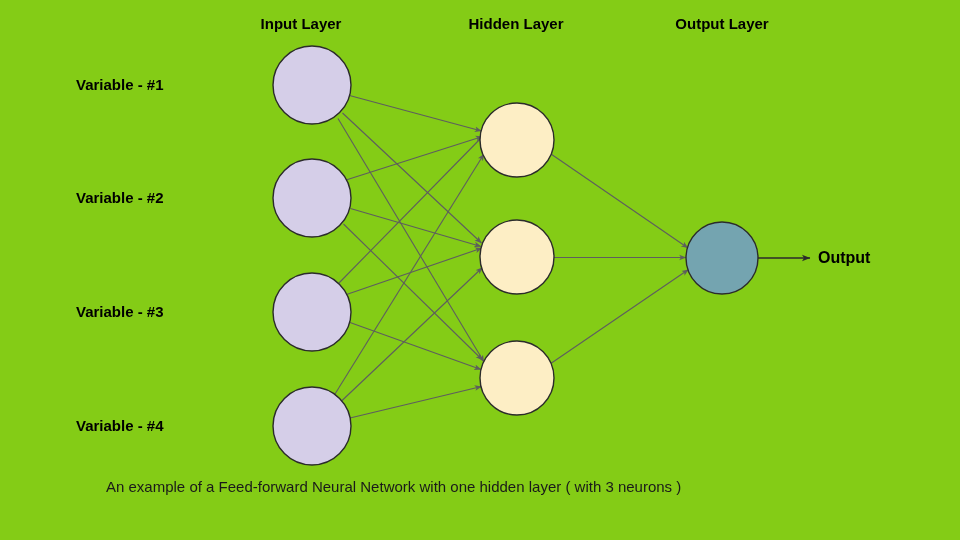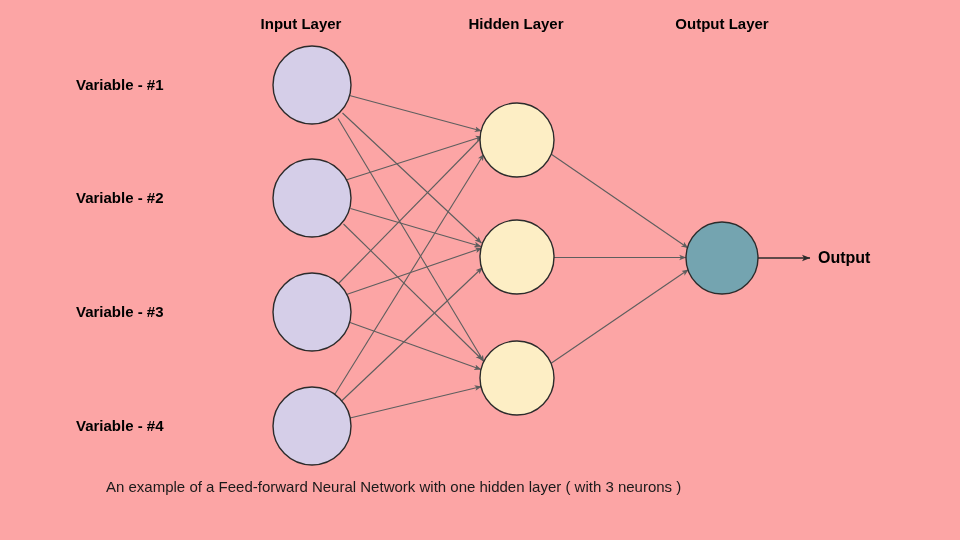--- a/index.html
+++ b/index.html
@@ -4,21 +4,21 @@
 <style>
   html, body {
     margin: 0;
     padding: 0;
     background: #ffffff;
   }
   #canvas {
     position: relative;
     width: 960px;
     height: 540px;
-    background: #fca5a5;
+    background: #84cc16;
     overflow: hidden;
     font-family: "Liberation Sans", sans-serif;
   }
   svg.diagram {
     position: absolute;
     left: 0;
     top: 0;
     width: 960px;
     height: 540px;
   }

